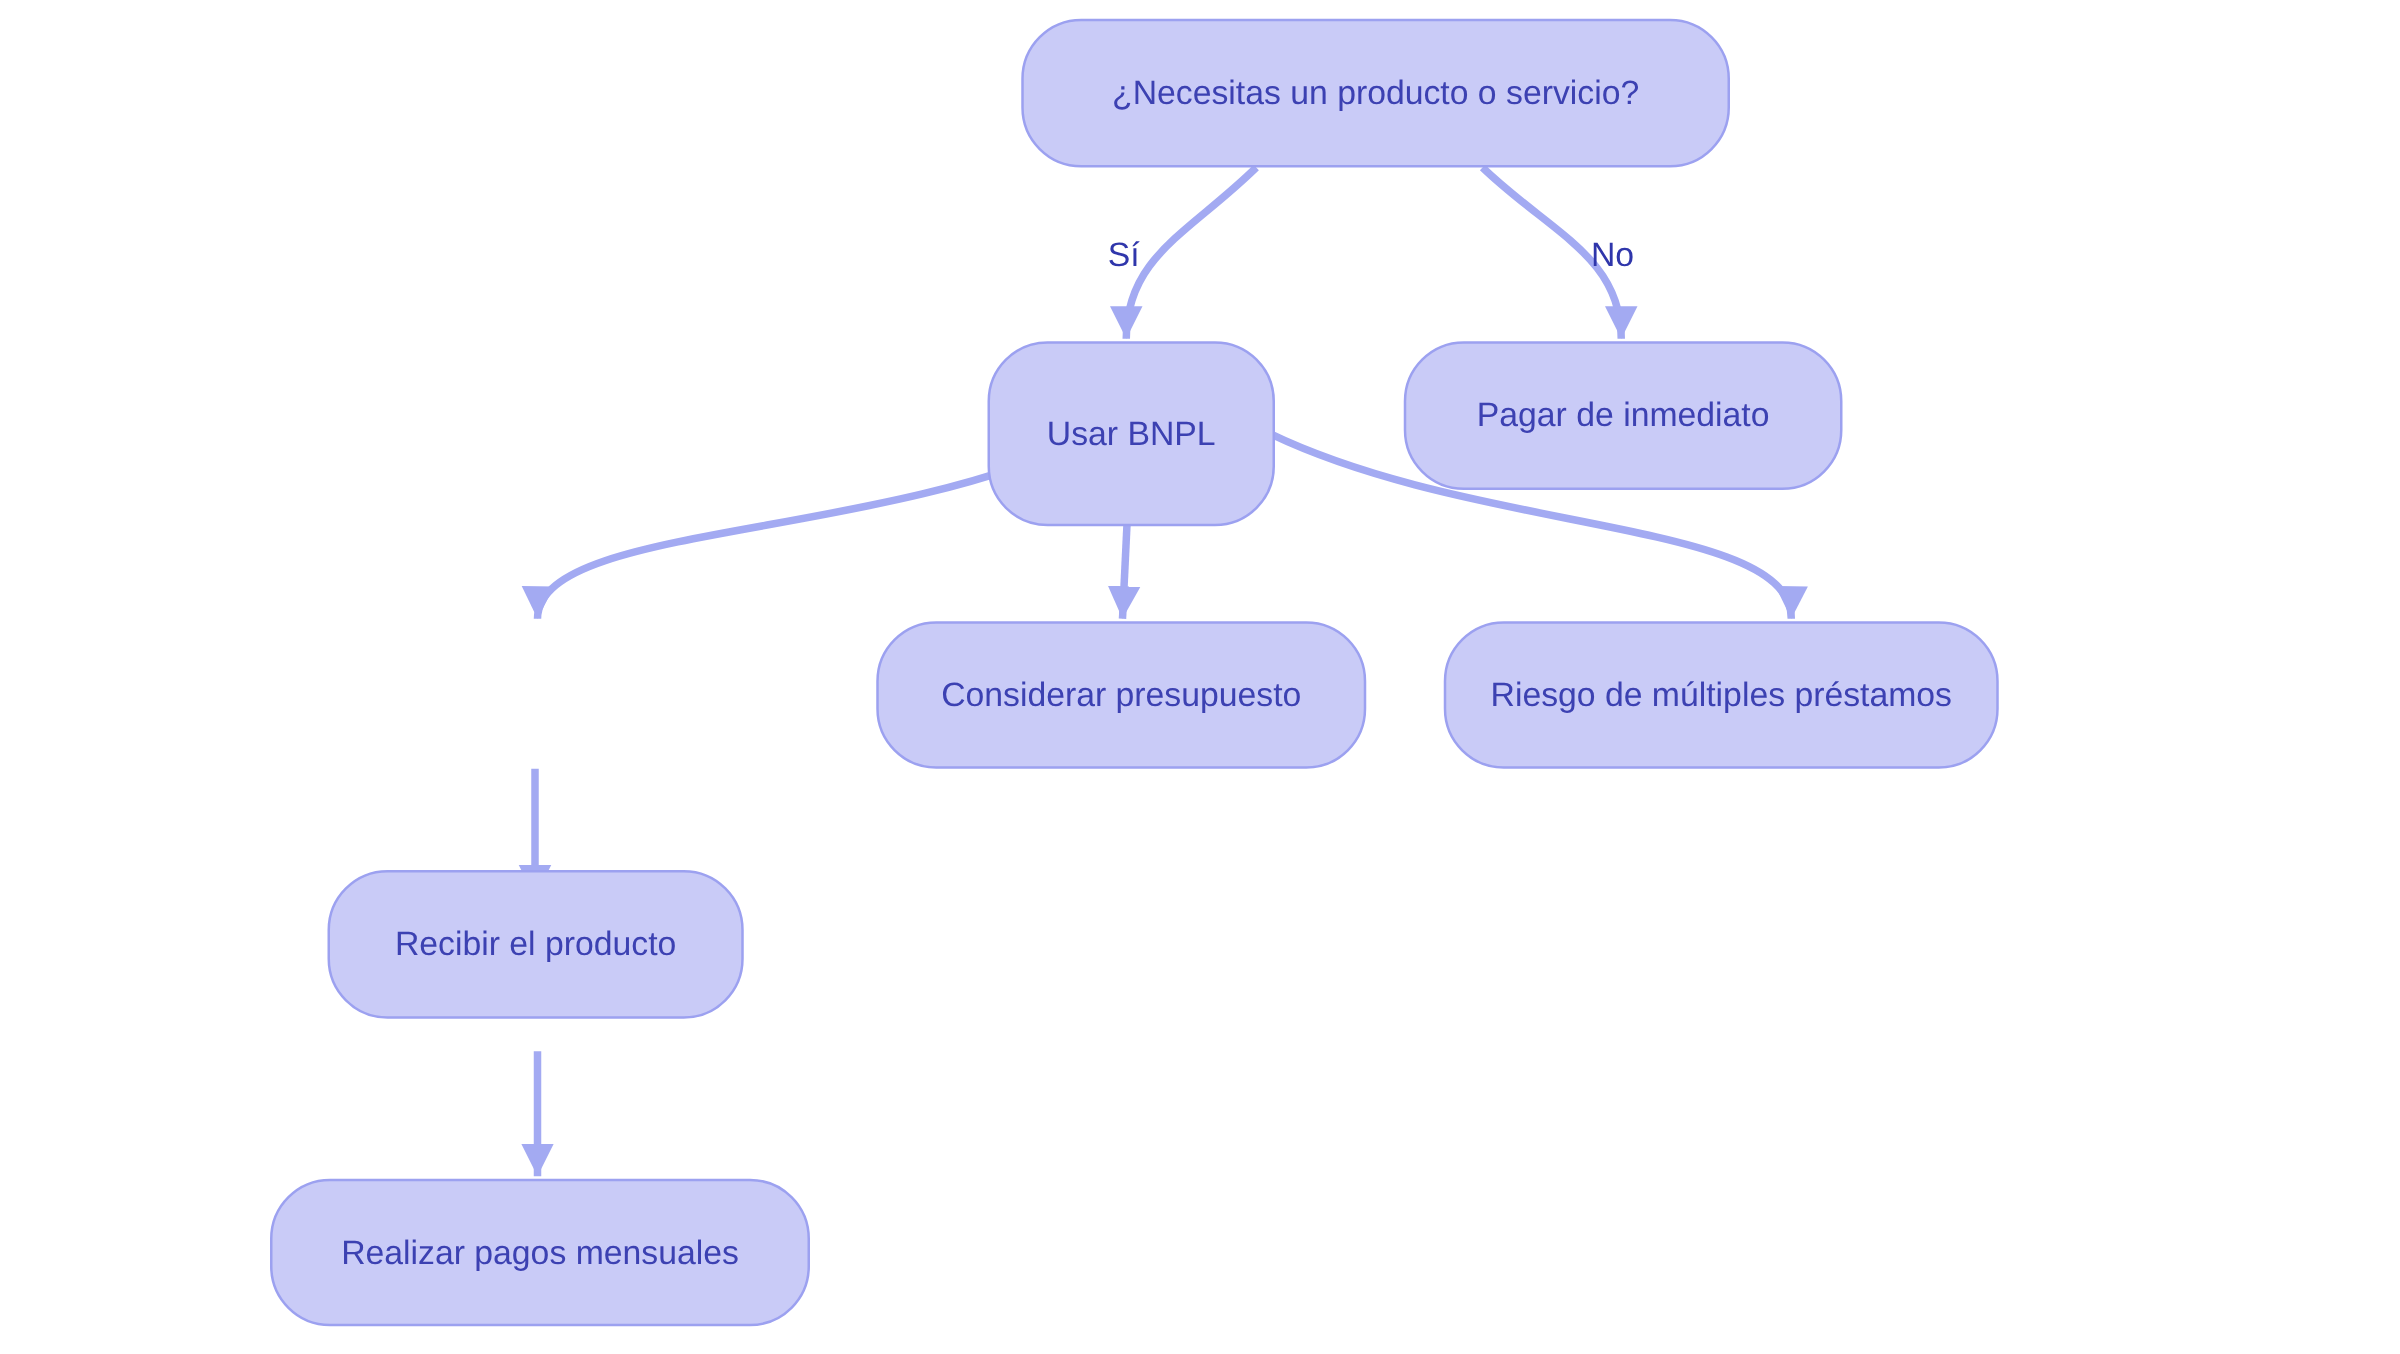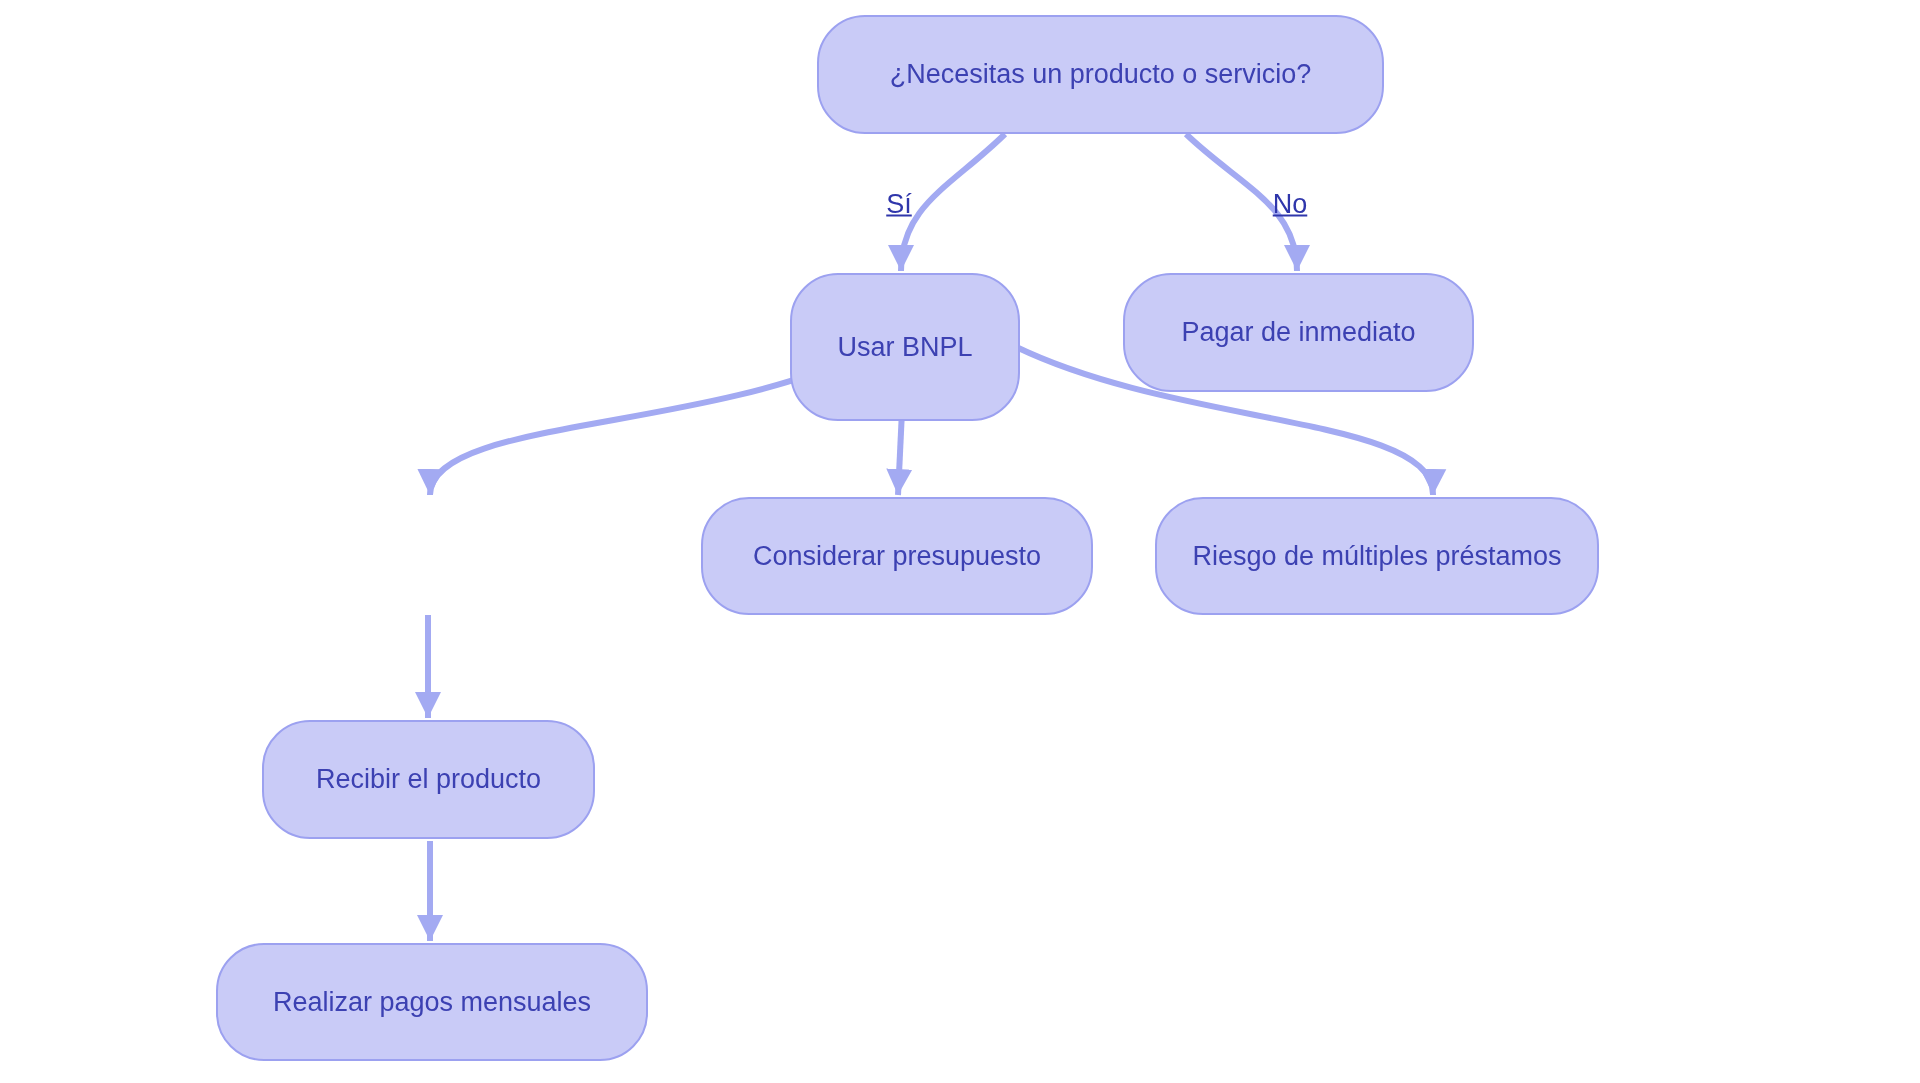--- a/index.html
+++ b/index.html
@@ -41,21 +41,20 @@
     line-height:1.2;
     text-align:left;
     white-space:nowrap;
   }
   .edge-label{
     position:absolute;z-index:3;
     transform:translate(-50%,-50%);
     color:var(--edge-label-text);
     font-size:27px;
     white-space:nowrap;
-    text-decoration:underline;
   }
 </style>
 </head>
 <body>
 
 <div class="canvas">
 
   <svg class="edges" width="1920" height="1083" viewBox="0 0 1920 1083">
     <defs>
       <marker id="arrow" viewBox="0 0 10 10" refX="10" refY="5" markerUnits="userSpaceOnUse" markerWidth="26" markerHeight="30" orient="auto">
@@ -88,21 +87,21 @@
 
 
   <div class="node" style="left:701px;top:497px;width:392px;height:118px">
     <span>Considerar presupuesto</span>
   </div>
 
   <div class="node" style="left:1155px;top:497px;width:444px;height:118px">
     <span>Riesgo de múltiples préstamos</span>
   </div>
 
-  <div class="node" style="left:262px;top:720px;width:333px;height:119px">
+  <div class="node" style="left:262px;top:696px;width:333px;height:119px">
     <span>Recibir el producto</span>
   </div>
 
   <div class="node" style="left:216px;top:943px;width:432px;height:118px">
     <span>Realizar pagos mensuales</span>
   </div>
 
 </div>
 
 </body></html>

